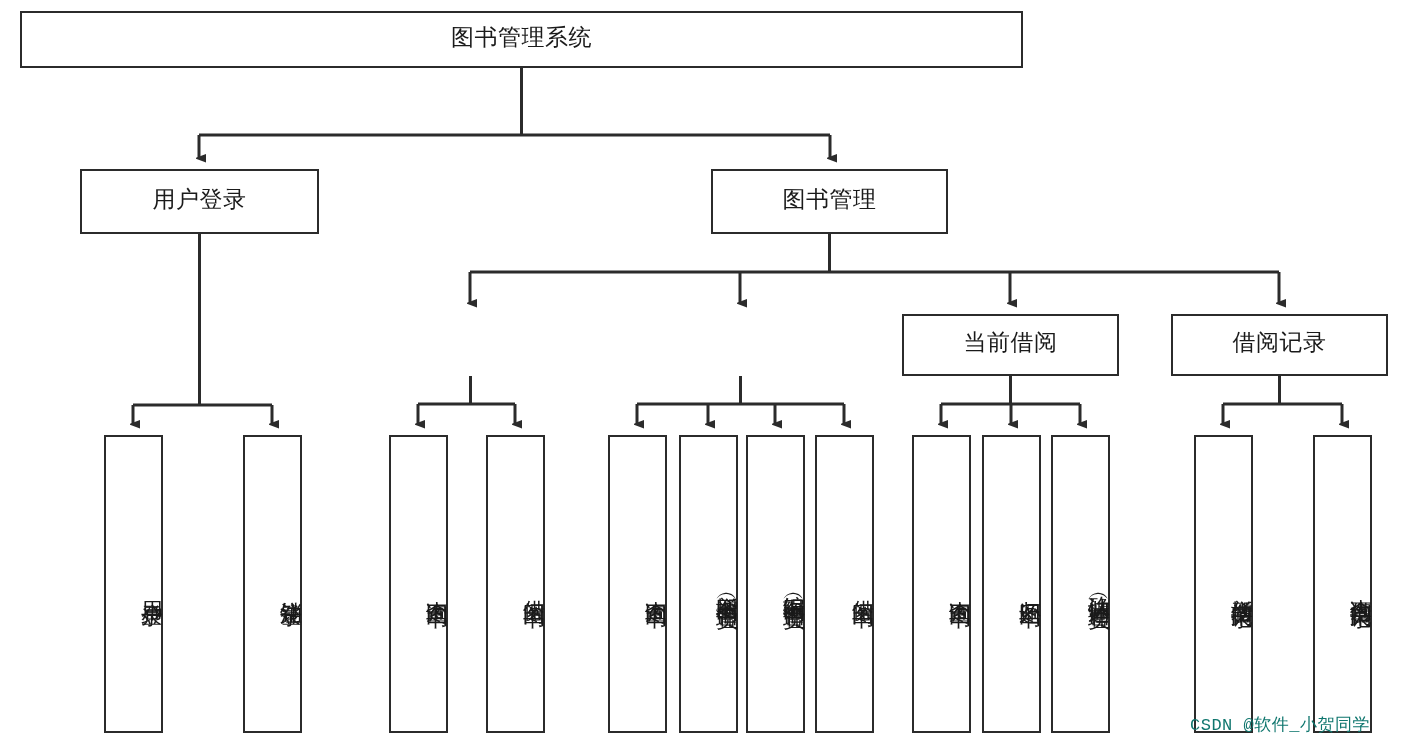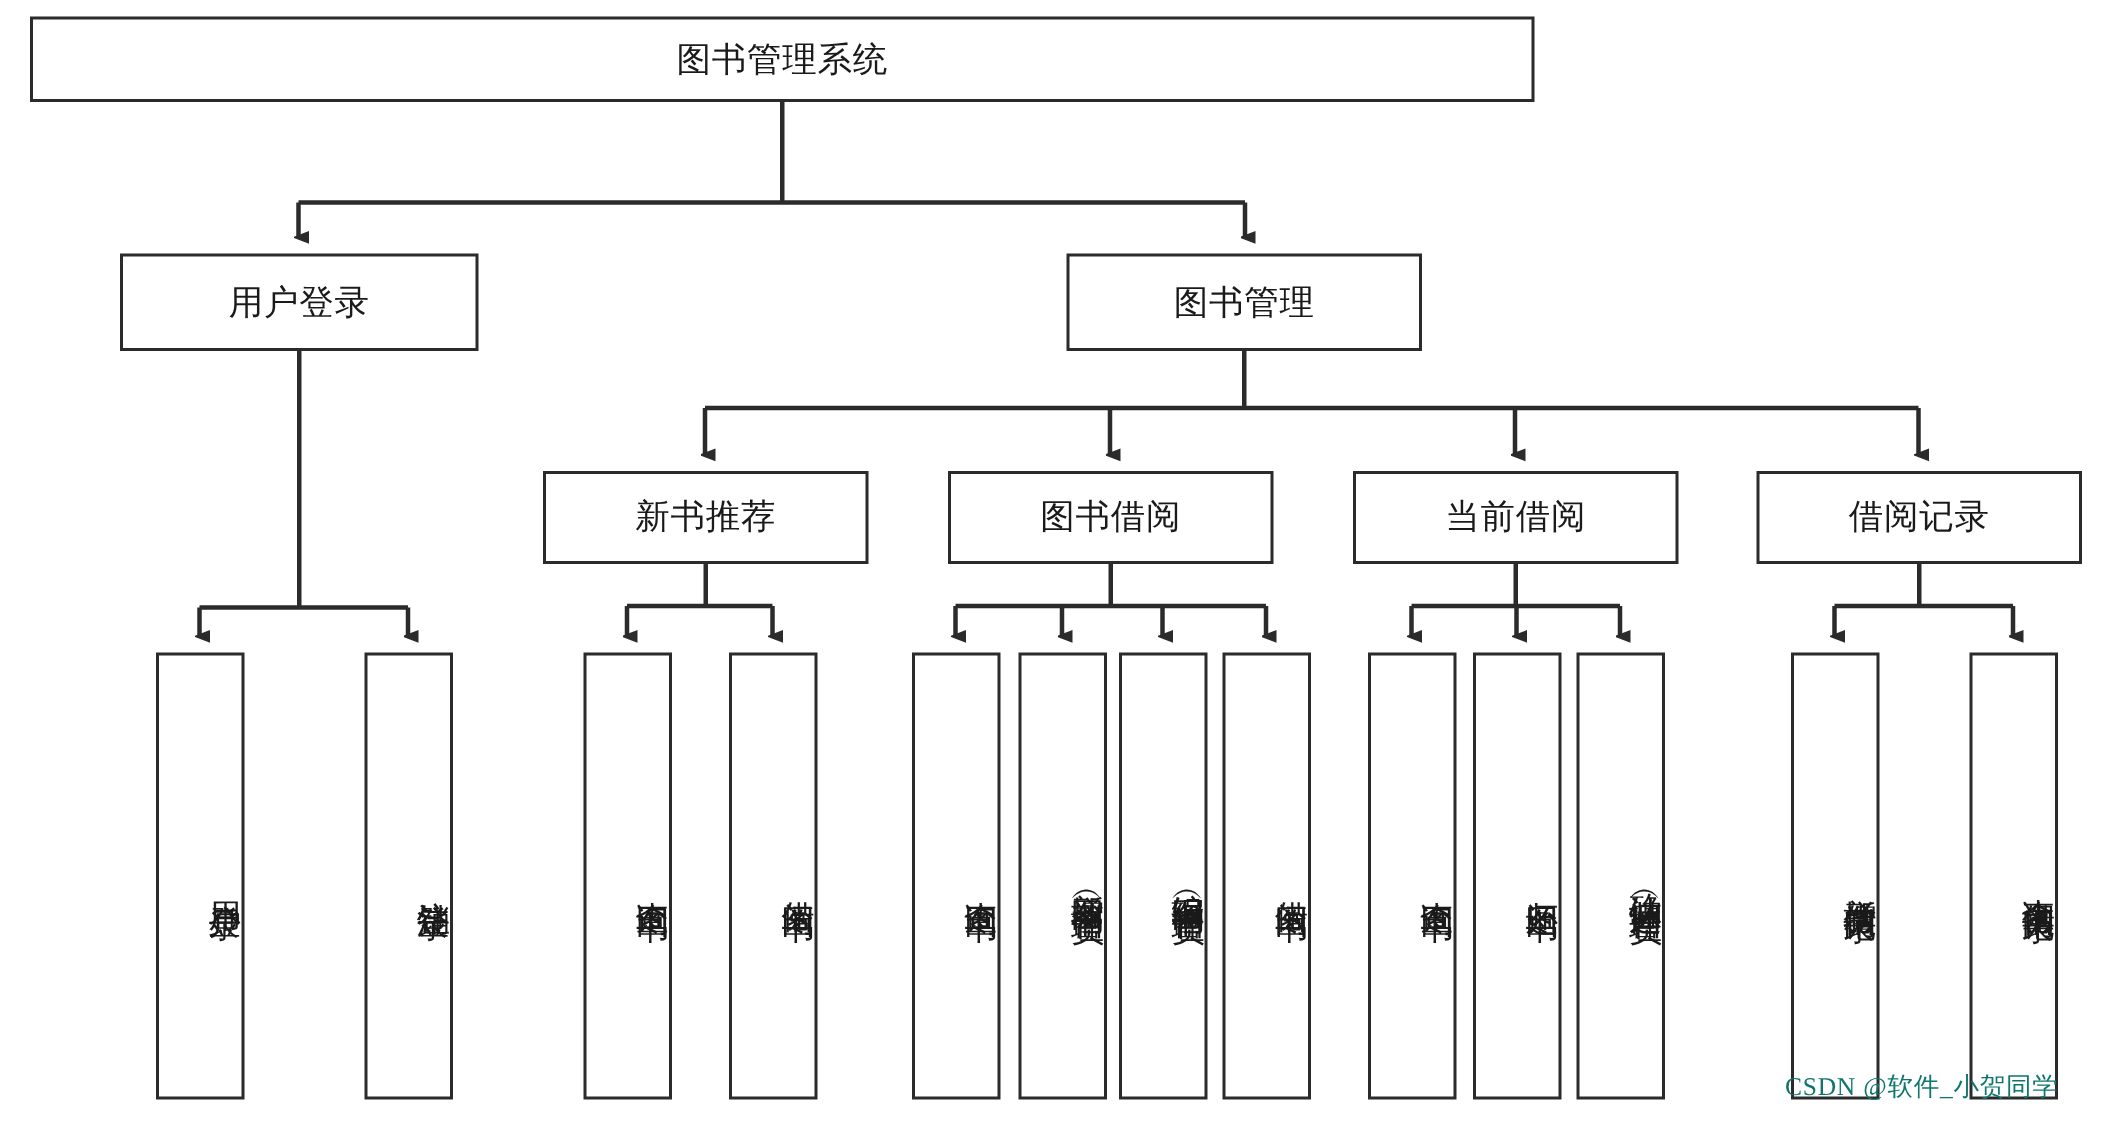--- a/index.html
+++ b/index.html
@@ -5,21 +5,21 @@
   html, body {
     margin: 0;
     padding: 0;
     background: #ffffff;
   }
   #canvas {
     position: relative;
     width: 1405px;
     height: 747px;
     background: #ffffff;
-    font-family: Liberation Serif, serif;
+    font-family: Liberation Mono, monospace;
     overflow: hidden;
   }
   svg.connectors {
     position: absolute;
     left: 0;
     top: 0;
     width: 1405px;
     height: 747px;
     pointer-events: none;
   }
@@ -117,22 +117,20 @@
       <path d="M1223,404 L1223,424" marker-end="url(#arrow)"></path>
       <path d="M1342,404 L1342,424" marker-end="url(#arrow)"></path>
     </g>
   </svg>
 
   <div class="node root horiz" id="node-root" style="left: 20px; top: 11px; width: 1003px; height: 57px;">图书管理系统</div>
 
   <div class="node horiz" id="node-l2-0" style="left: 80px; top: 169px; width: 239px; height: 65px;">用户登录</div>
   <div class="node horiz" id="node-l2-1" style="left: 711px; top: 169px; width: 237px; height: 65px;">图书管理</div>
 
-  <div class="node horiz" id="node-l3-0" style="left: 362px; top: 314px; width: 217px; height: 62px;">新书推荐</div>
-  <div class="node horiz" id="node-l3-1" style="left: 632px; top: 314px; width: 217px; height: 62px;">图书借阅</div>
   <div class="node horiz" id="node-l3-3" style="left: 1171px; top: 314px; width: 217px; height: 62px;">借阅记录</div>
   <div class="node horiz" id="node-l3-2" style="left: 902px; top: 314px; width: 217px; height: 62px;">当前借阅</div>
 
   <div id="leaf-group">
       <div class="node leaf" style="left: 104px; top: 435px; width: 59px; height: 298px;">
         <span class="leaf-text">用户登录</span>
       </div>
       <div class="node leaf" style="left: 243px; top: 435px; width: 59px; height: 298px;">
         <span class="leaf-text">注销登录</span>
       </div>

